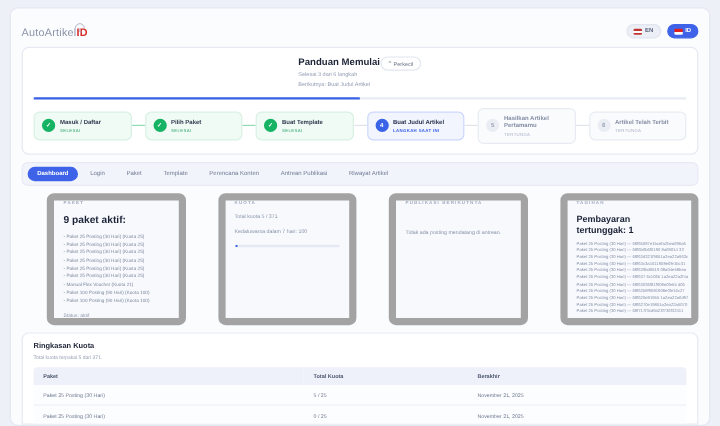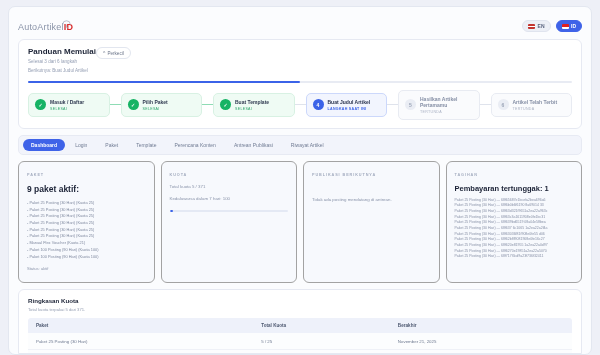--- a/index.html
+++ b/index.html
@@ -48,21 +48,21 @@
   .flag-id { background: linear-gradient(#e02020 0 50%, #fff 50%); }
 
   
   .guide {
     margin-top: 3px;
     background: #fff;
     border: 1px solid #e6e9f2;
     border-radius: 6px;
     padding: 7px 9px 8px 9px;
   }
-  .guide-head { display: flex; justify-content: flex-start; align-items: flex-start; }
+  .guide-head { display: flex; justify-content: center; align-items: flex-start; }
   .guide-title { font-size: 8px; font-weight: 700; color: #1d2437; }
   .guide-sub { font-size: 4.6px; color: #96a0b5; margin-top: 2.5px; line-height: 1.5; }
   .collapse-btn {
     display: flex; align-items: center; gap: 2px;
     border: 1px solid #e2e6ef; border-radius: 8px;
     padding: 2.5px 6px; font-size: 4.6px; color: #6a7governor;
     color: #6a7489; background: #fff;
   }
   .chev { font-size: 5px; line-height: 1; }
 
@@ -109,25 +109,26 @@
     padding: 3px 4px;
   }
   .tab { font-size: 5px; color: #717c94; padding: 3px 8px; border-radius: 9px; white-space: nowrap; }
   .tab.active { background: #3f63e8; color: #fff; font-weight: 700; }
 
   
   .cards { display: flex; gap: 6px; margin-top: 6px; }
   .card {
     flex: 1;
     background: #f7f9fd;
-    border: 1px solid #a3a3a3;
+    border: 6px solid #a3a3a3;
     border-radius: 6px;
-    padding: 11px 8px;
+    padding: 0 8px;
     min-height: 100px;
     overflow: hidden;
+    margin-left: 21px;
   }
   .card-kicker { font-size: 3.8px; letter-spacing: .9px; color: #a4adc0; font-weight: 700; }
   .card-value { font-size: 8.5px; font-weight: 700; color: #1b2236; margin-top: 7px; }
   .card-note { font-size: 4.4px; color: #8a94aa; margin-top: 7px; }
   .pkg-list { margin-top: 6px; }
   .pkg-item { font-size: 3.9px; color: #7f899f; line-height: 1.72; white-space: nowrap; }
   .pkg-status { font-size: 4.1px; color: #8b95ab; margin-top: 6px; }
   .mini-track { margin-top: 9px; height: 2.5px; background: #e4e9f4; border-radius: 2px; overflow: hidden; }
   .mini-fill { height: 2.5px; background: #3b63e8; border-radius: 2px; }
   .bill-list { margin-top: 5px; }

